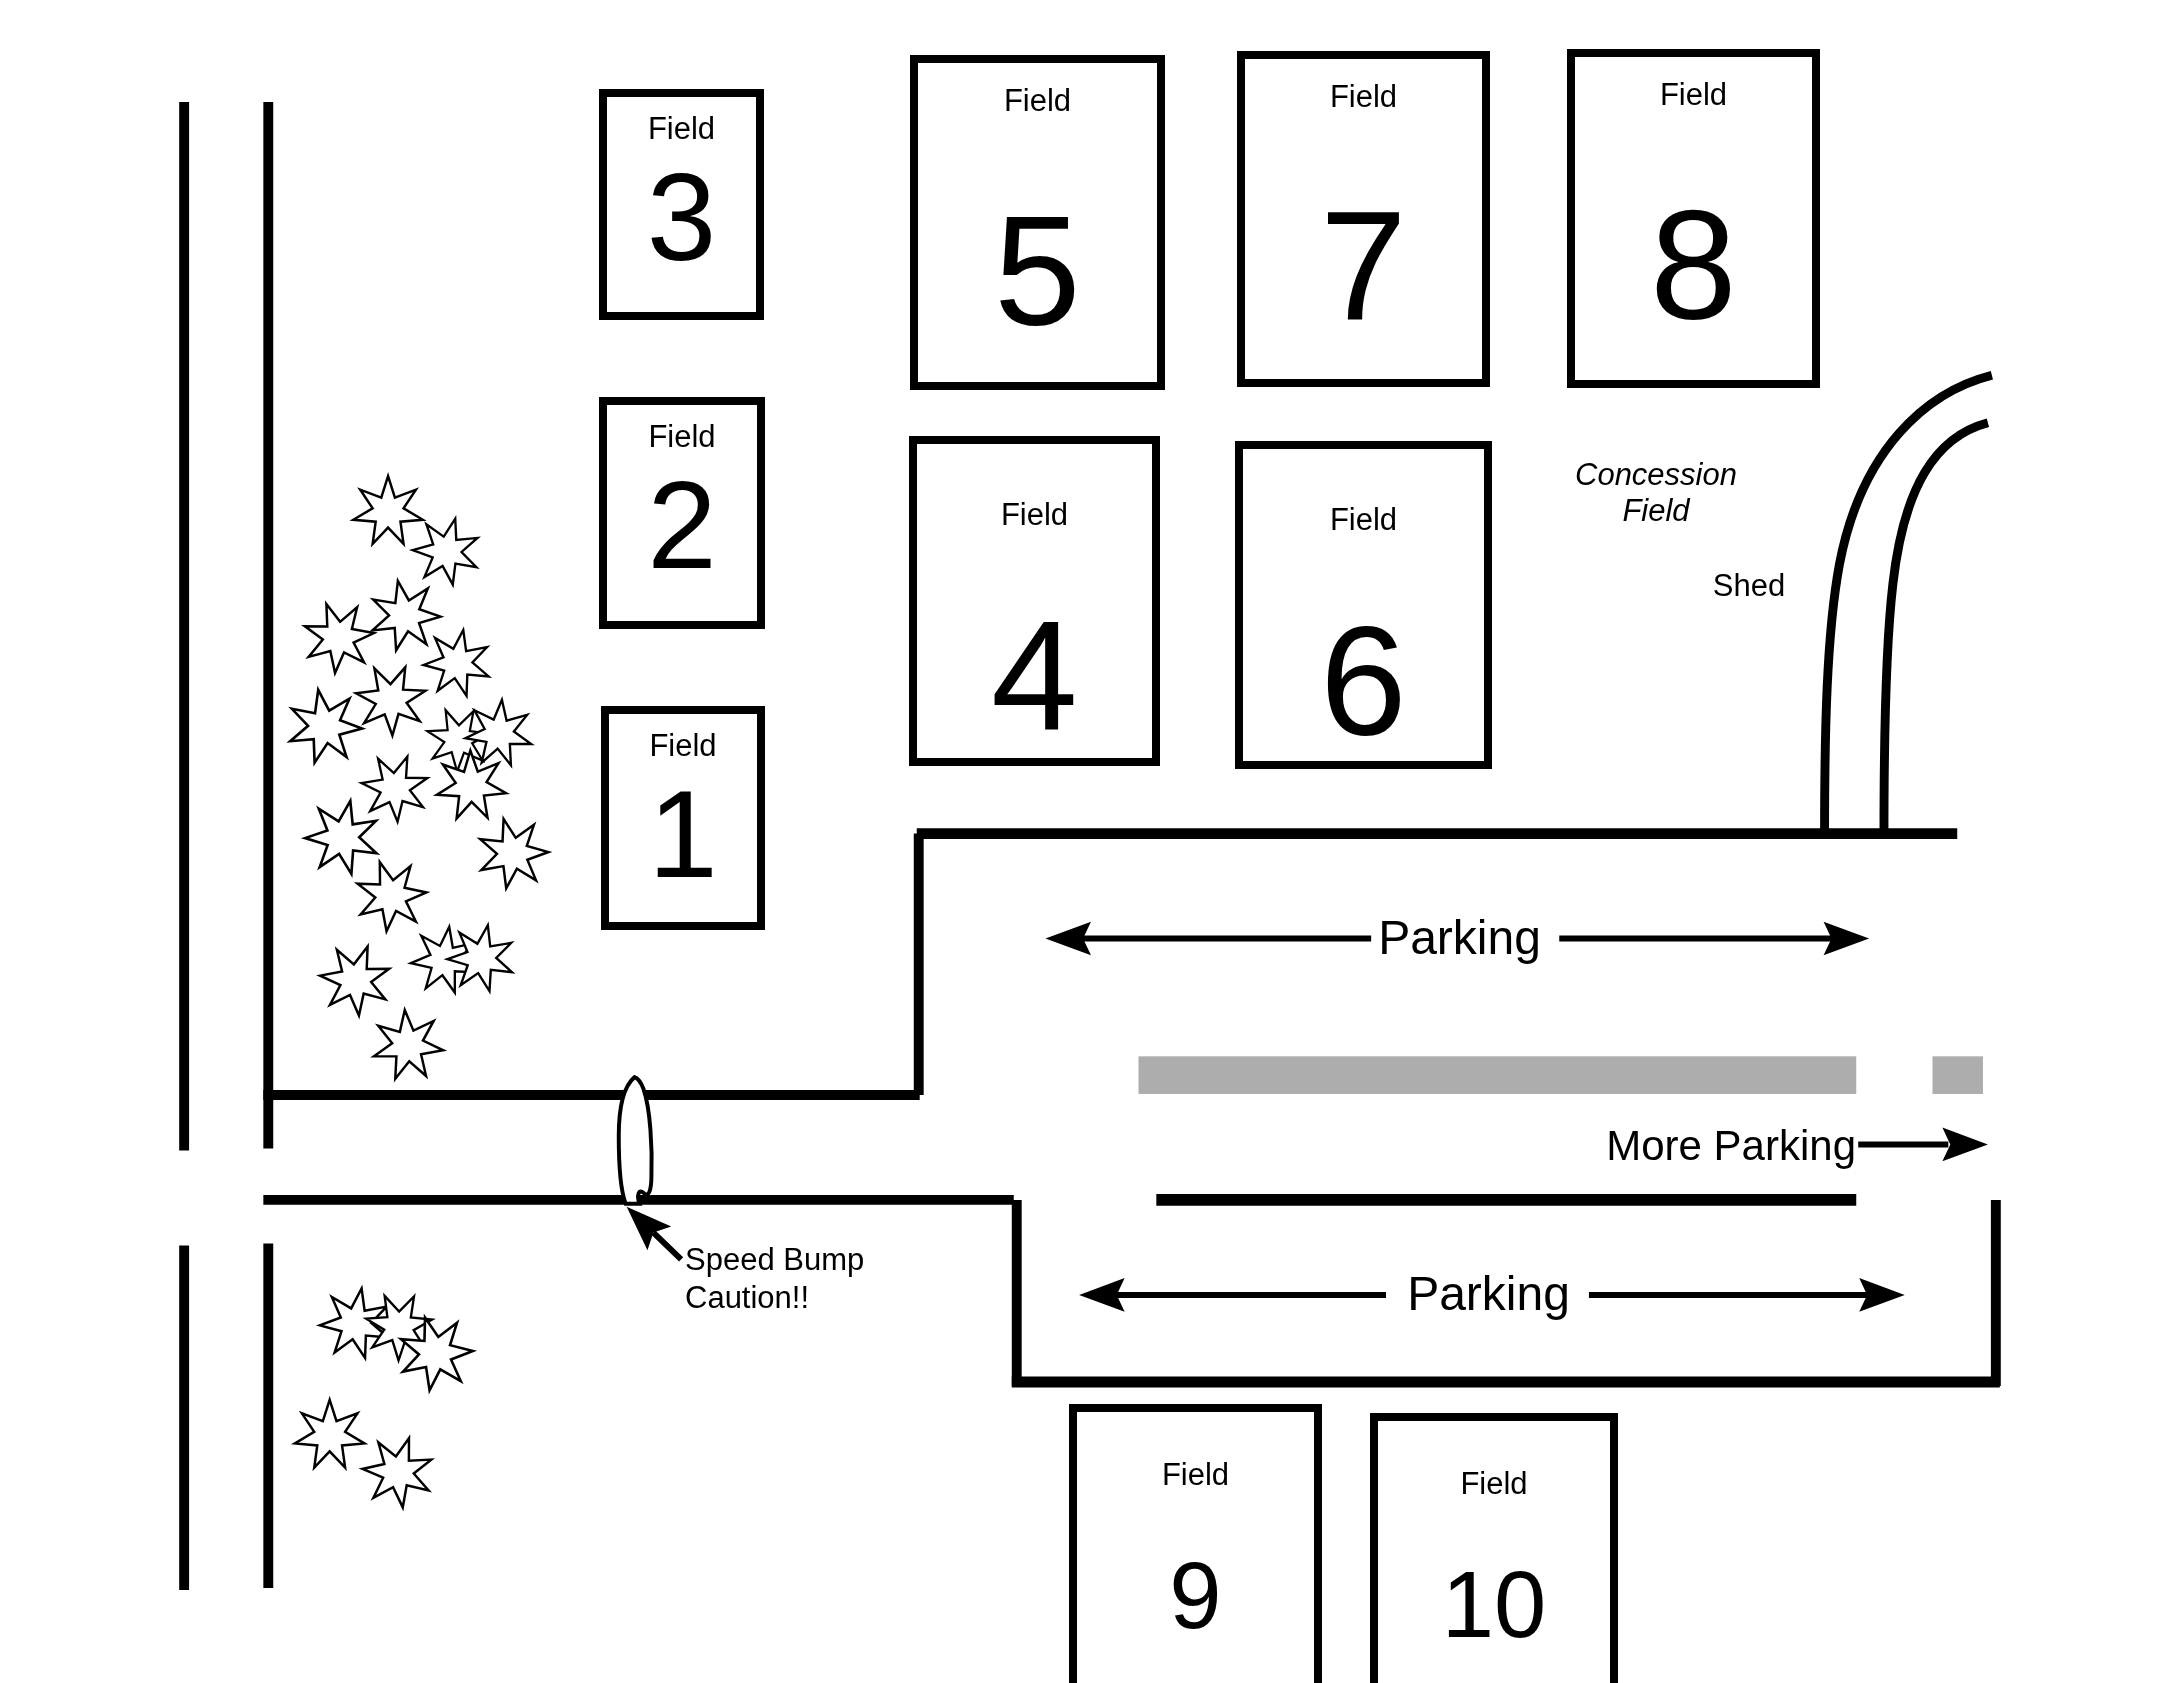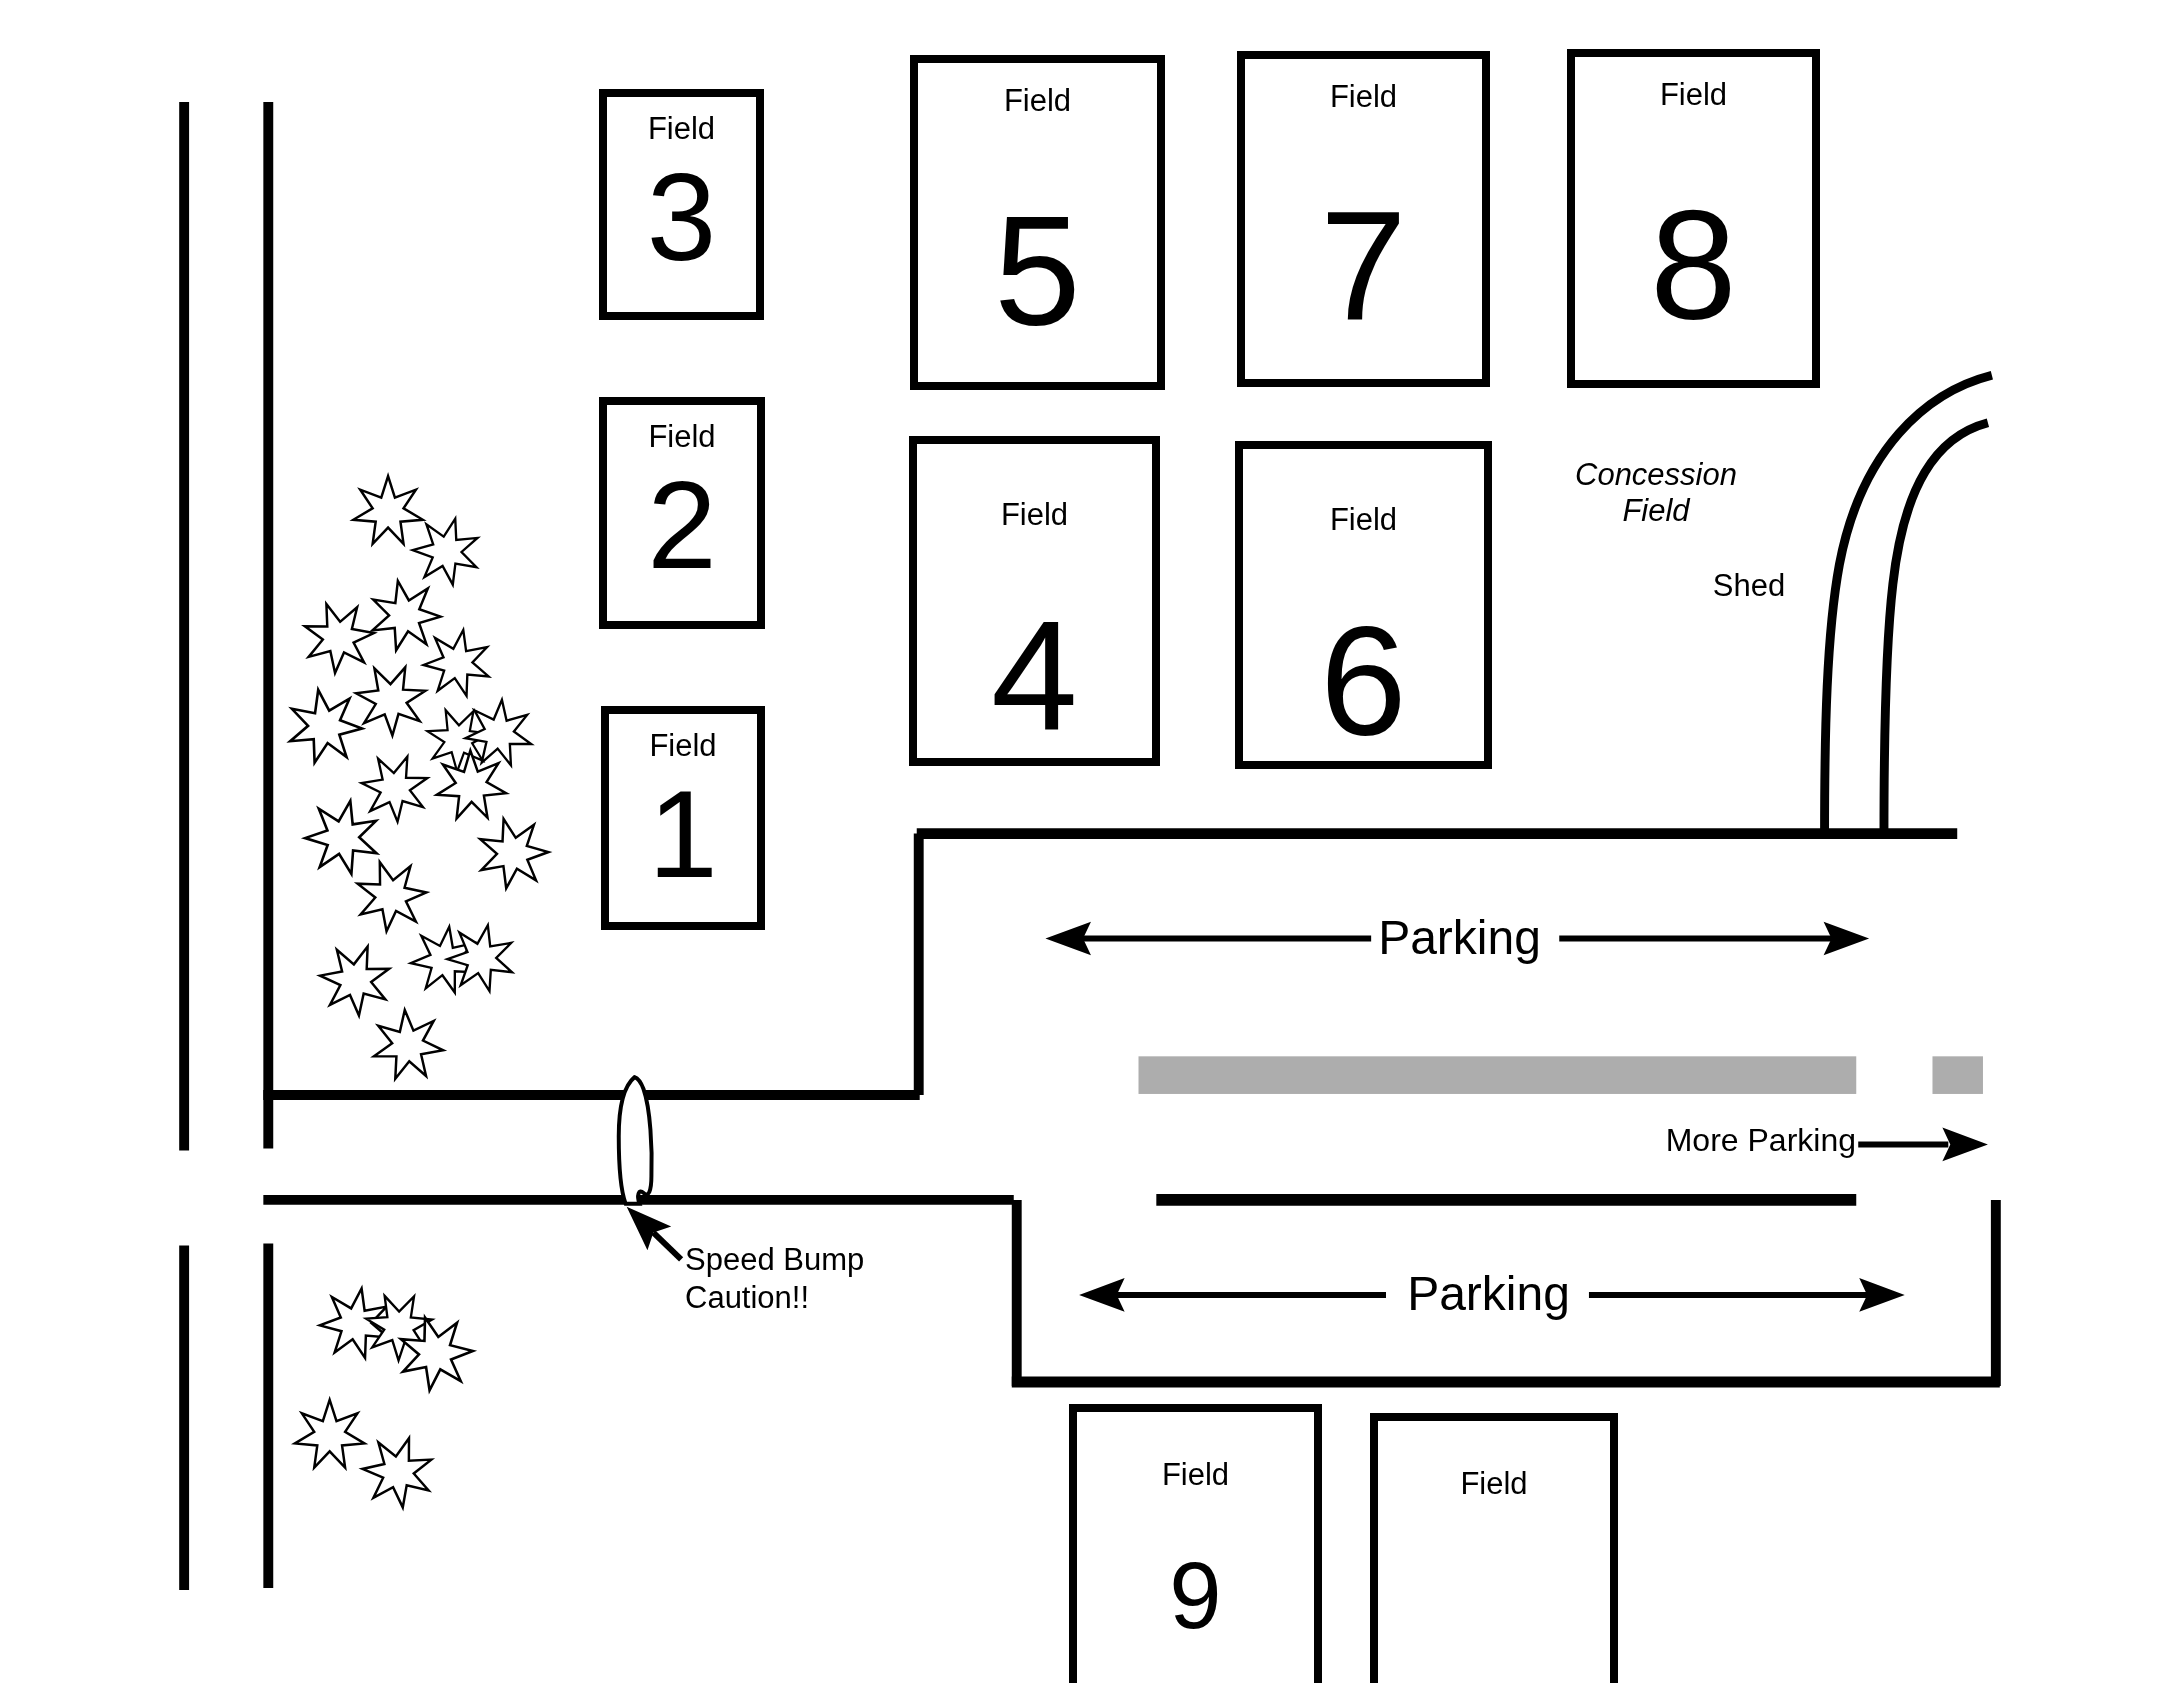--- a/index.html
+++ b/index.html
@@ -25,21 +25,21 @@
   .gC .flabel{margin-top:53px;}
   .gC .fnum{font-size:156px;top:153px;}
   .gD .flabel{margin-top:45px;}
   .gD .fnum{font-size:94px;top:137px;}
   .txt{position:absolute;z-index:2;white-space:nowrap;}
   .center{text-align:center;}
   #concession{left:1547px;top:457px;width:218px;font-size:31px;line-height:36px;font-style:italic;}
   #shed{left:1650px;top:568px;width:198px;font-size:31px;}
   #parking-upper{left:1311px;top:910px;width:297px;font-size:48px;}
   #parking-lower{left:1340px;top:1266px;width:297px;font-size:48px;}
-  #more-parking{right:322px;top:1122px;font-size:32px;}
+  #more-parking{right:322px;top:1122px;font-size:42px;}
   #speed-bump-note{left:685px;top:1241px;font-size:31px;line-height:38px;}
 </style>
 </head>
 <body>
 
 <svg id="drawing" width="2178" height="1683" viewBox="0 0 2200 1700">
   <defs>
     <symbol id="tree" overflow="visible">
       <polygon points="0,-36 6.9,-14.4 28.1,-22.4 15.6,-3.6 35.1,8 12.5,10 15.6,32.4 0,16 -15.6,32.4 -12.5,10 -35.1,8 -15.6,-3.6 -28.1,-22.4 -6.9,-14.4" fill="#ffffff" stroke="#000000" stroke-width="2.5"></polygon>
     </symbol>
@@ -173,20 +173,21 @@
   <div class="flabel">Field</div>
   <div class="fnum">6</div>
 </div>
 
 <div class="field gD" style="left:1069px;top:1404px;width:253px;height:297px;">
   <div class="flabel">Field</div>
   <div class="fnum">9</div>
 </div>
 <div class="field gD" style="left:1370px;top:1413px;width:248px;height:287px;">
   <div class="flabel">Field</div>
+  <div class="fnum">10</div>
 </div>
 
 <div class="txt center" id="concession">
   <div>Concession</div>
   <div>Field</div>
 </div>
 <div class="txt center" id="shed">Shed</div>
 
 <div class="txt center" id="parking-upper">Parking</div>
 <div class="txt center" id="parking-lower">Parking</div>

